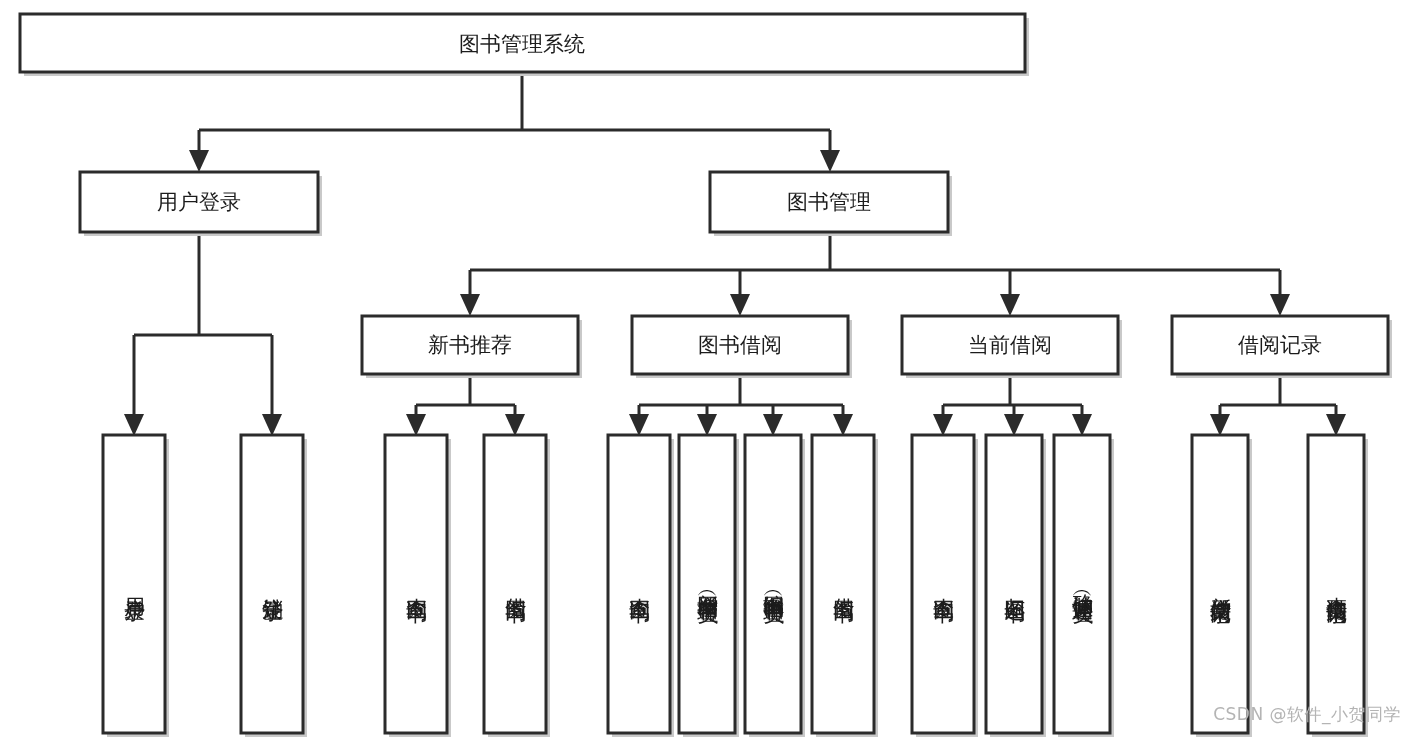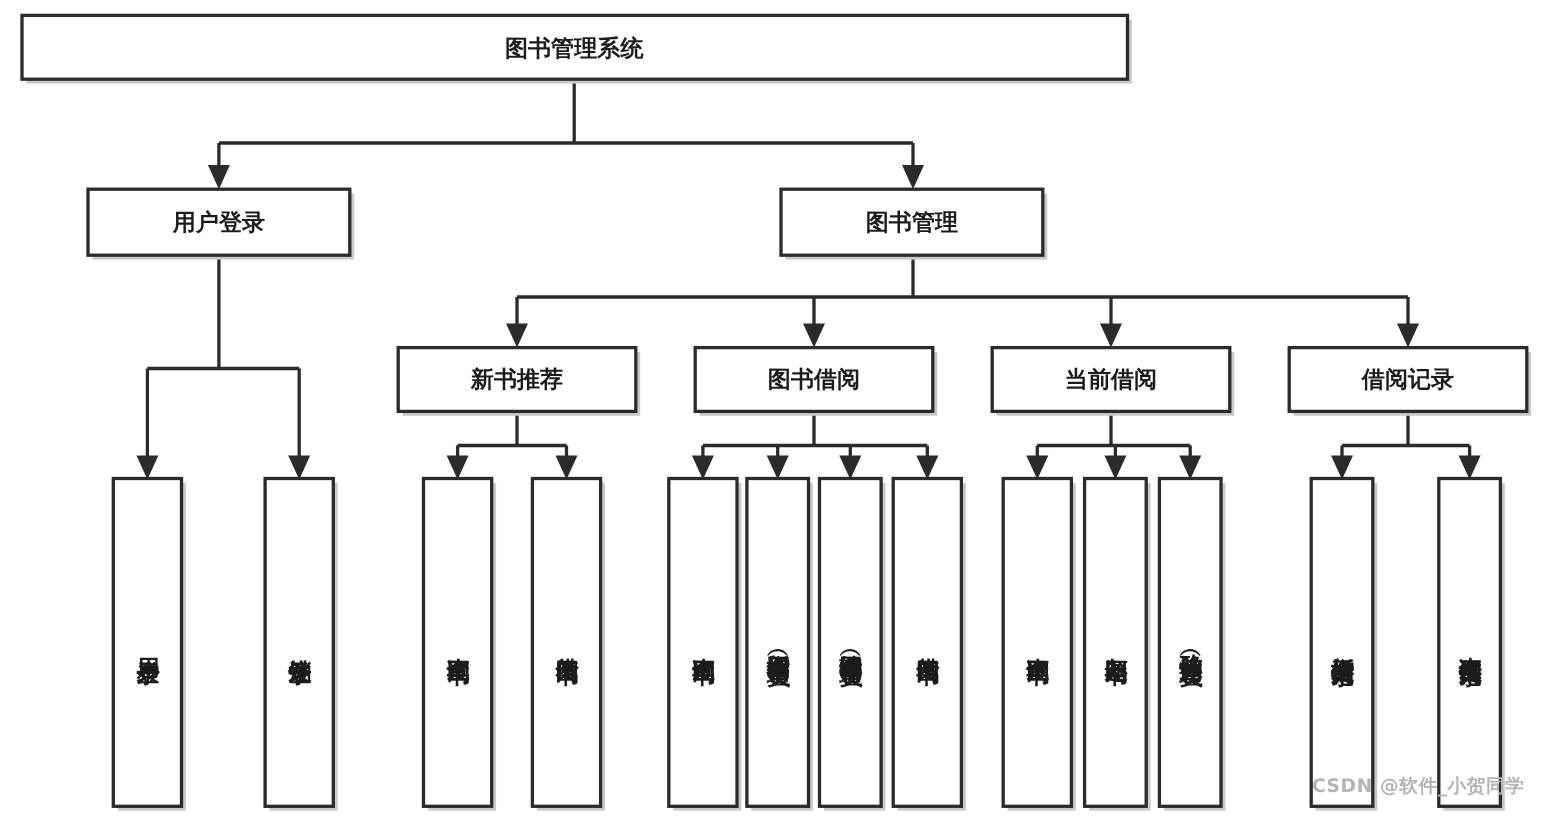--- a/index.html
+++ b/index.html
@@ -11,21 +11,20 @@
     width: 1405px;
     height: 747px;
     overflow: hidden;
     font-family: "DejaVu Sans", "Liberation Sans", sans-serif;
   }
   #diagram-root {
     position: relative;
     width: 1405px;
     height: 734px;
     background: #ffffff;
-    font-weight: bold;
   }
   svg.flow {
     position: absolute;
     left: 0;
     top: 0;
     width: 1405px;
     height: 747px;
   }
   .node-rect {
     fill: #ffffff;
@@ -64,21 +63,21 @@
     letter-spacing: 1.5px;
     display: flex;
     align-items: center;
     justify-content: center;
     text-align: center;
     white-space: nowrap;
     pointer-events: none;
   }
   .watermark {
     position: absolute;
-    right: 19px;
+    right: 4px;
     bottom: 8px;
     font-family: "DejaVu Sans", "Liberation Sans", sans-serif;
     font-size: 17px;
     color: #b4b4b4;
     white-space: nowrap;
     letter-spacing: 0.5px;
   }
 </style>
 </head>
 <body>

